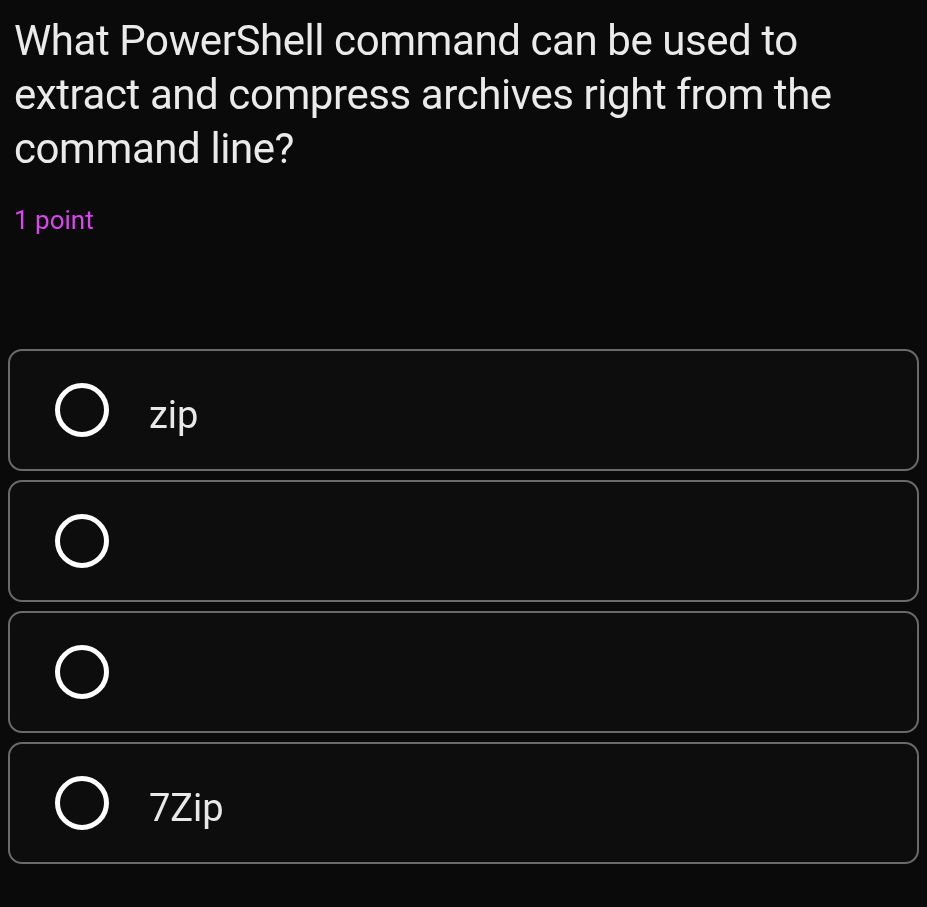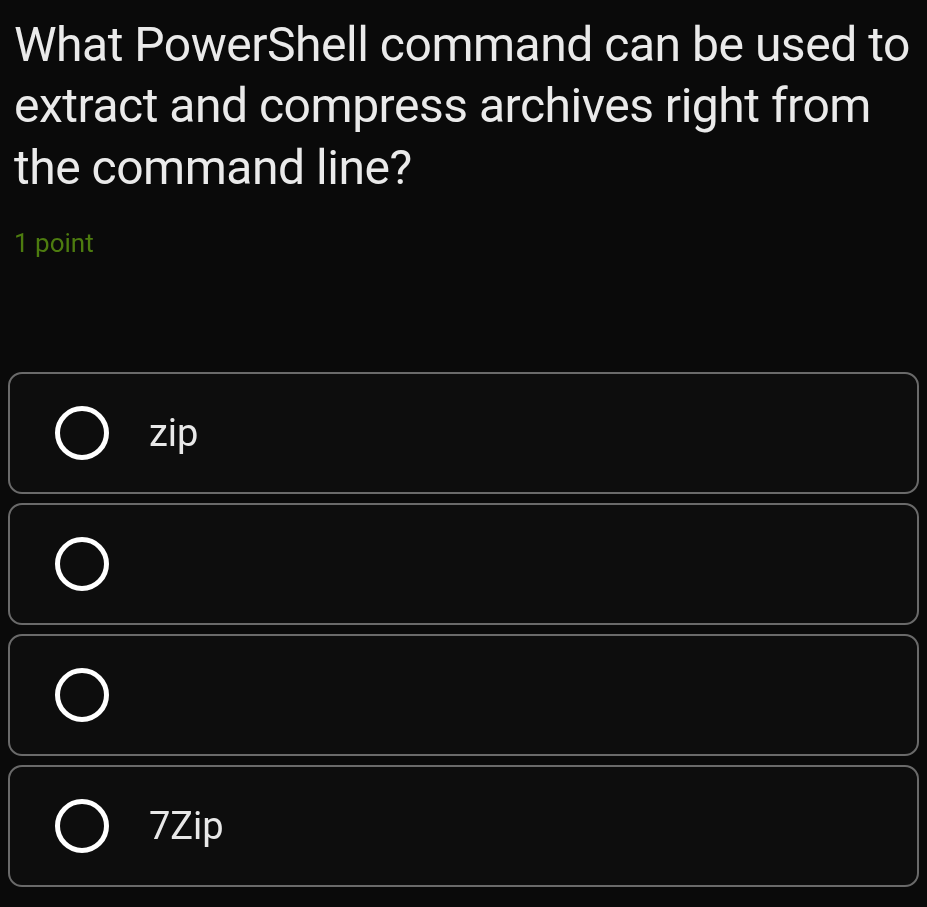--- a/index.html
+++ b/index.html
@@ -12,39 +12,39 @@
       color: #e8e8e8;
       font-family: -apple-system, BlinkMacSystemFont, 'Segoe UI', Roboto, Helvetica, Arial, sans-serif;
       width: 927px;
       height: 907px;
       overflow: hidden;
     }
     .header-section {
       padding: 14px 14px 40px 14px;
     }
     .question-text {
-      font-size: 48px;
+      font-size: 42px;
       font-weight: 400;
       line-height: 1.28;
       color: #eaeaea;
       letter-spacing: -0.01em;
       margin-bottom: 30px;
     }
     .points-text {
       font-size: 26px;
-      color: #4d7c0f;
+      color: #d946ef;
       font-weight: 400;
     }
     .options-section {
       padding: 0 8px;
       margin-top: 74px;
     }
     .option-item {
       display: flex;
-      align-items: center;
+      align-items: flex-end;
       border: 2px solid #6a6a6a;
       border-radius: 14px;
       padding: 32px 20px 32px 45px;
       margin-bottom: 9px;
       cursor: pointer;
       background: #0d0d0d;
     }
     .radio-circle {
       width: 54px;
       height: 54px;

